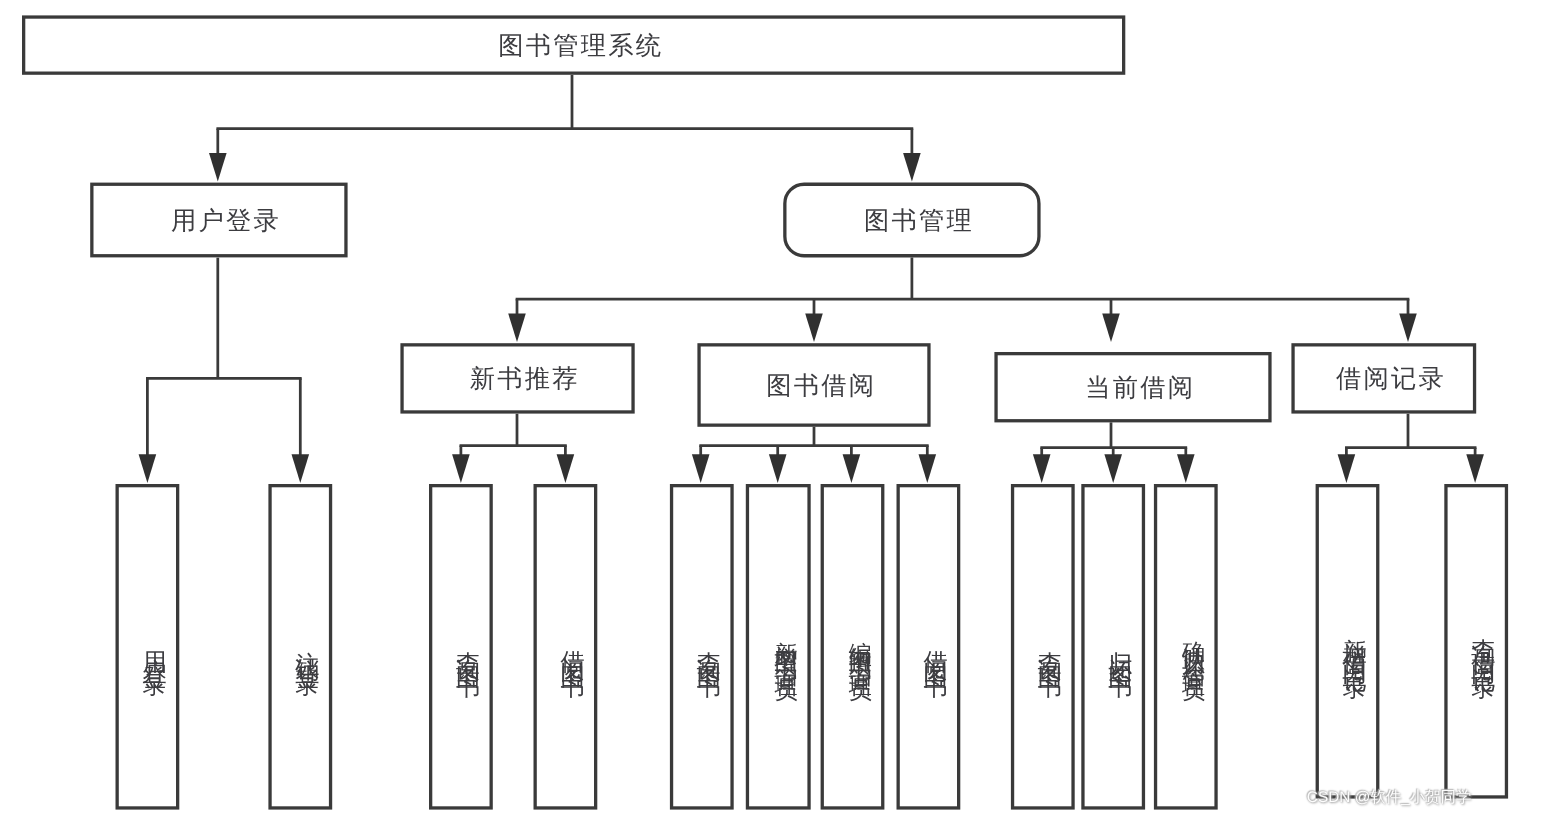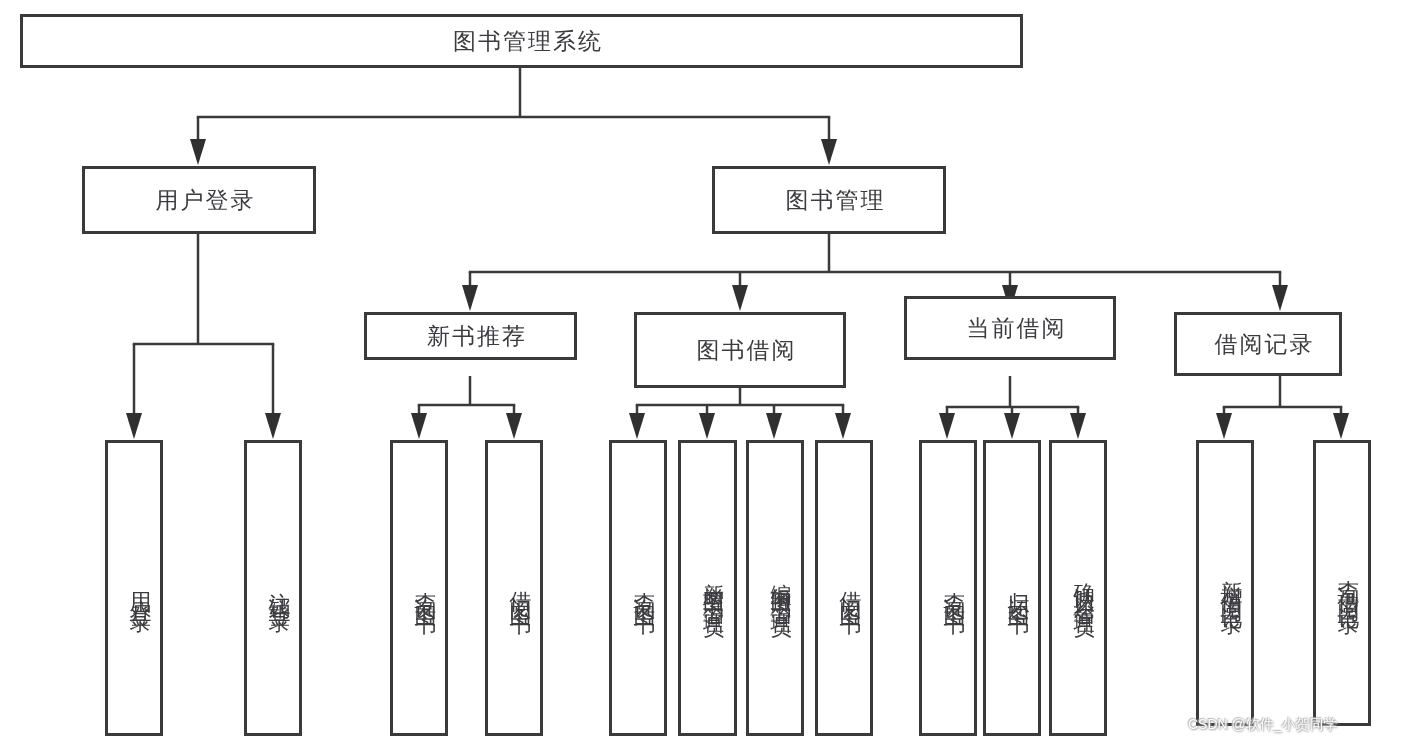--- a/index.html
+++ b/index.html
@@ -117,25 +117,25 @@
       <polygon points="1004,413 1020,413 1012,439"></polygon>
       <polygon points="1070,413 1086,413 1078,439"></polygon>
       <polygon points="1216,413 1232,413 1224,439"></polygon>
       <polygon points="1333,413 1349,413 1341,439"></polygon>
     </g>
   </svg>
 
   <div class="node h" style="left:20px; top:14px; width:1003px; height:54px;">图书管理系统</div>
 
   <div class="node h" style="left:82px; top:166px; width:234px; height:68px;">用户登录</div>
-  <div class="node h" style="left:712px; top:166px; width:234px; height:68px;">图书管理</div>
+  <div class="node h" style="left:712px; top:166px; width:234px; height:68px;border-radius:19px;">图书管理</div>
 
-  <div class="node h" style="left:364px; top:312px; width:213px; height:48px;">新书推荐</div>
+  <div class="node h" style="left:364px; top:312px; width:213px; height:64px;">新书推荐</div>
   <div class="node h" style="left:634px; top:312px; width:212px; height:76px;">图书借阅</div>
-  <div class="node h" style="left:904px; top:296px; width:212px; height:64px;">当前借阅</div>
+  <div class="node h" style="left:904px; top:320px; width:252px; height:64px;">当前借阅</div>
   <div class="node h" style="left:1174px; top:312px; width:168px; height:64px;">借阅记录</div>
 
   <div class="node v" style="left:105px; top:440px; width:58px; height:296px;">
     <span>用户登录</span>
   </div>
   <div class="node v" style="left:244px; top:440px; width:58px; height:296px;">
     <span>注销登录</span>
   </div>
 
   <div class="node v" style="left:390px; top:440px; width:58px; height:296px;">

